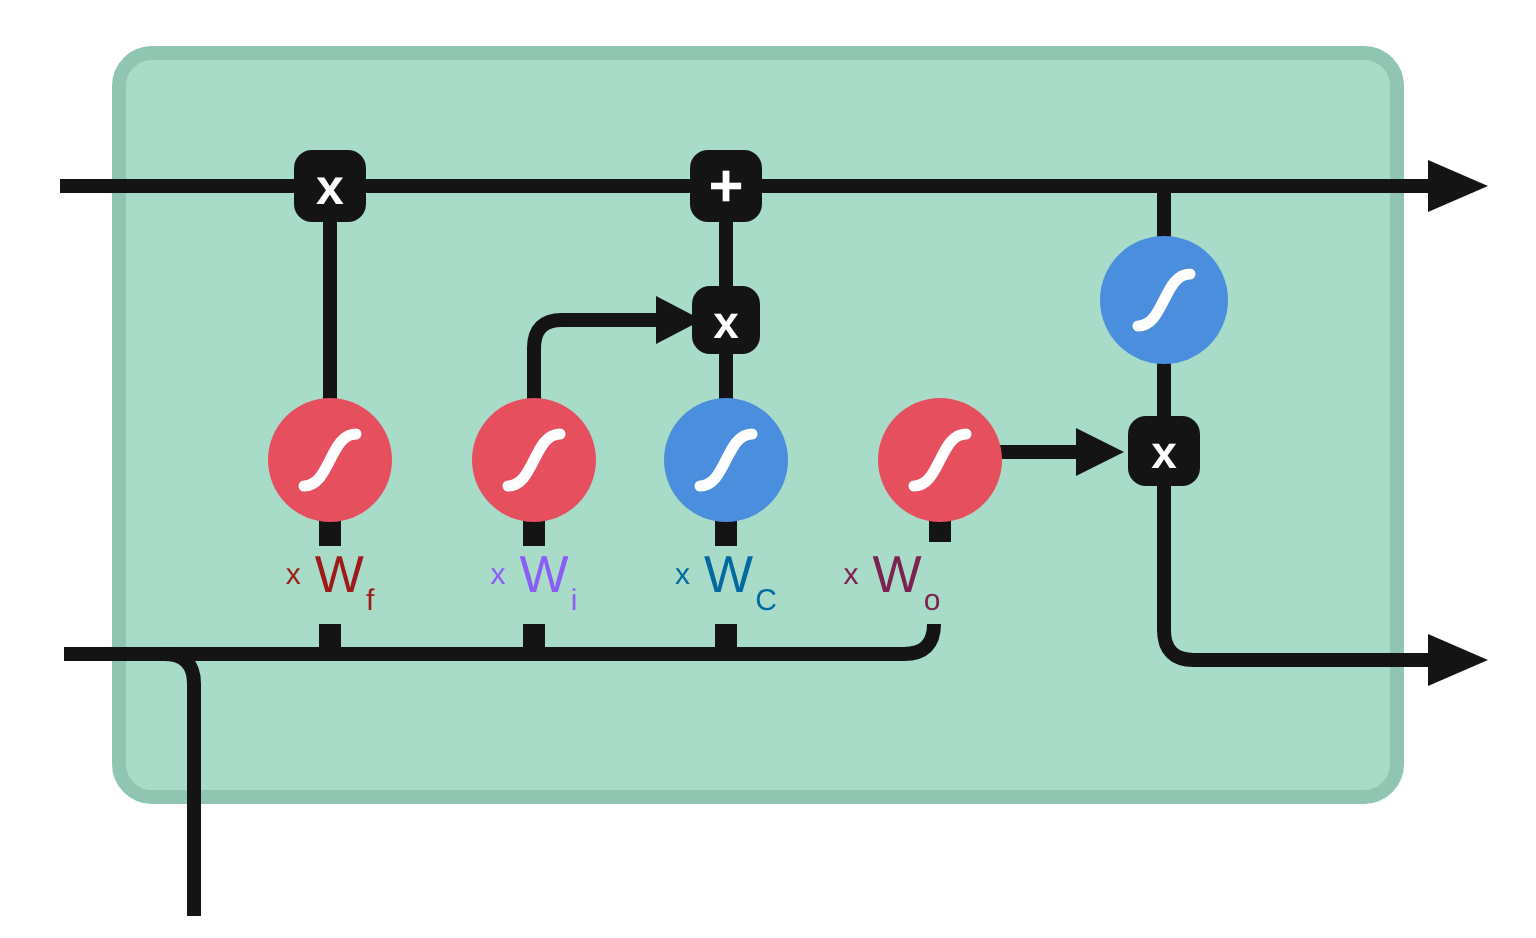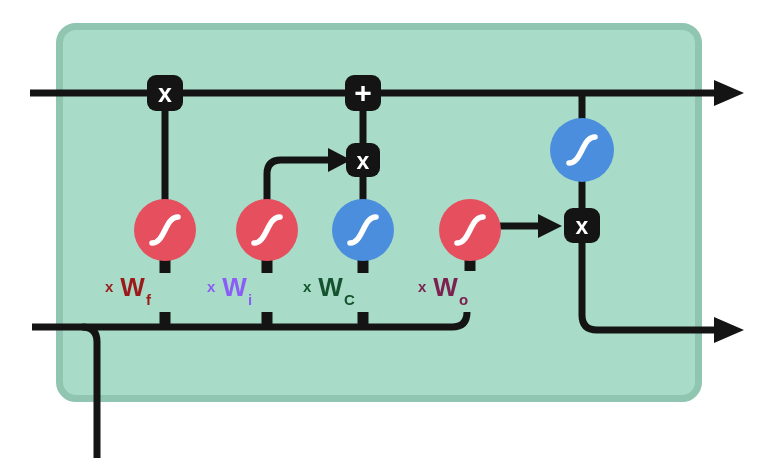--- a/index.html
+++ b/index.html
@@ -48,42 +48,42 @@
   .scurve {
     fill: none;
     stroke: #ffffff;
     stroke-width: 5.5;
     stroke-linecap: round;
   }
   .weight-label {
     position: absolute;
     width: 120px;
     top: 272px;
-    text-align: left;
-    font-weight: bold;
+    text-align: center;
+    font-weight: normal;
     white-space: nowrap;
     user-select: none;
   }
   .weight-label .mult {
     font-size: 15px;
     position: relative;
     top: -4px;
     margin-right: 7px;
   }
   .weight-label .wsym { font-size: 26px; }
   .weight-label .wsub {
     font-size: 15px;
     position: relative;
     top: 9px;
     margin-left: 1px;
   }
   .label-f { left: 105px; color: #9c1a1a; }
   .label-i { left: 207px; color: #8b5cf6; }
-  .label-c { left: 303px; color: #14532d; }
-  .label-o { left: 418px; color: #7c2150; }
+  .label-c { left: 303px; color: #0369a1; }
+  .label-o { left: 386px; color: #7c2150; }
 </style>
 </head>
 <body>
 
 <div class="stage">
 
   <div class="cell-body"></div>
 
   <svg class="wires" width="768" height="469" viewBox="0 0 768 469">
 

